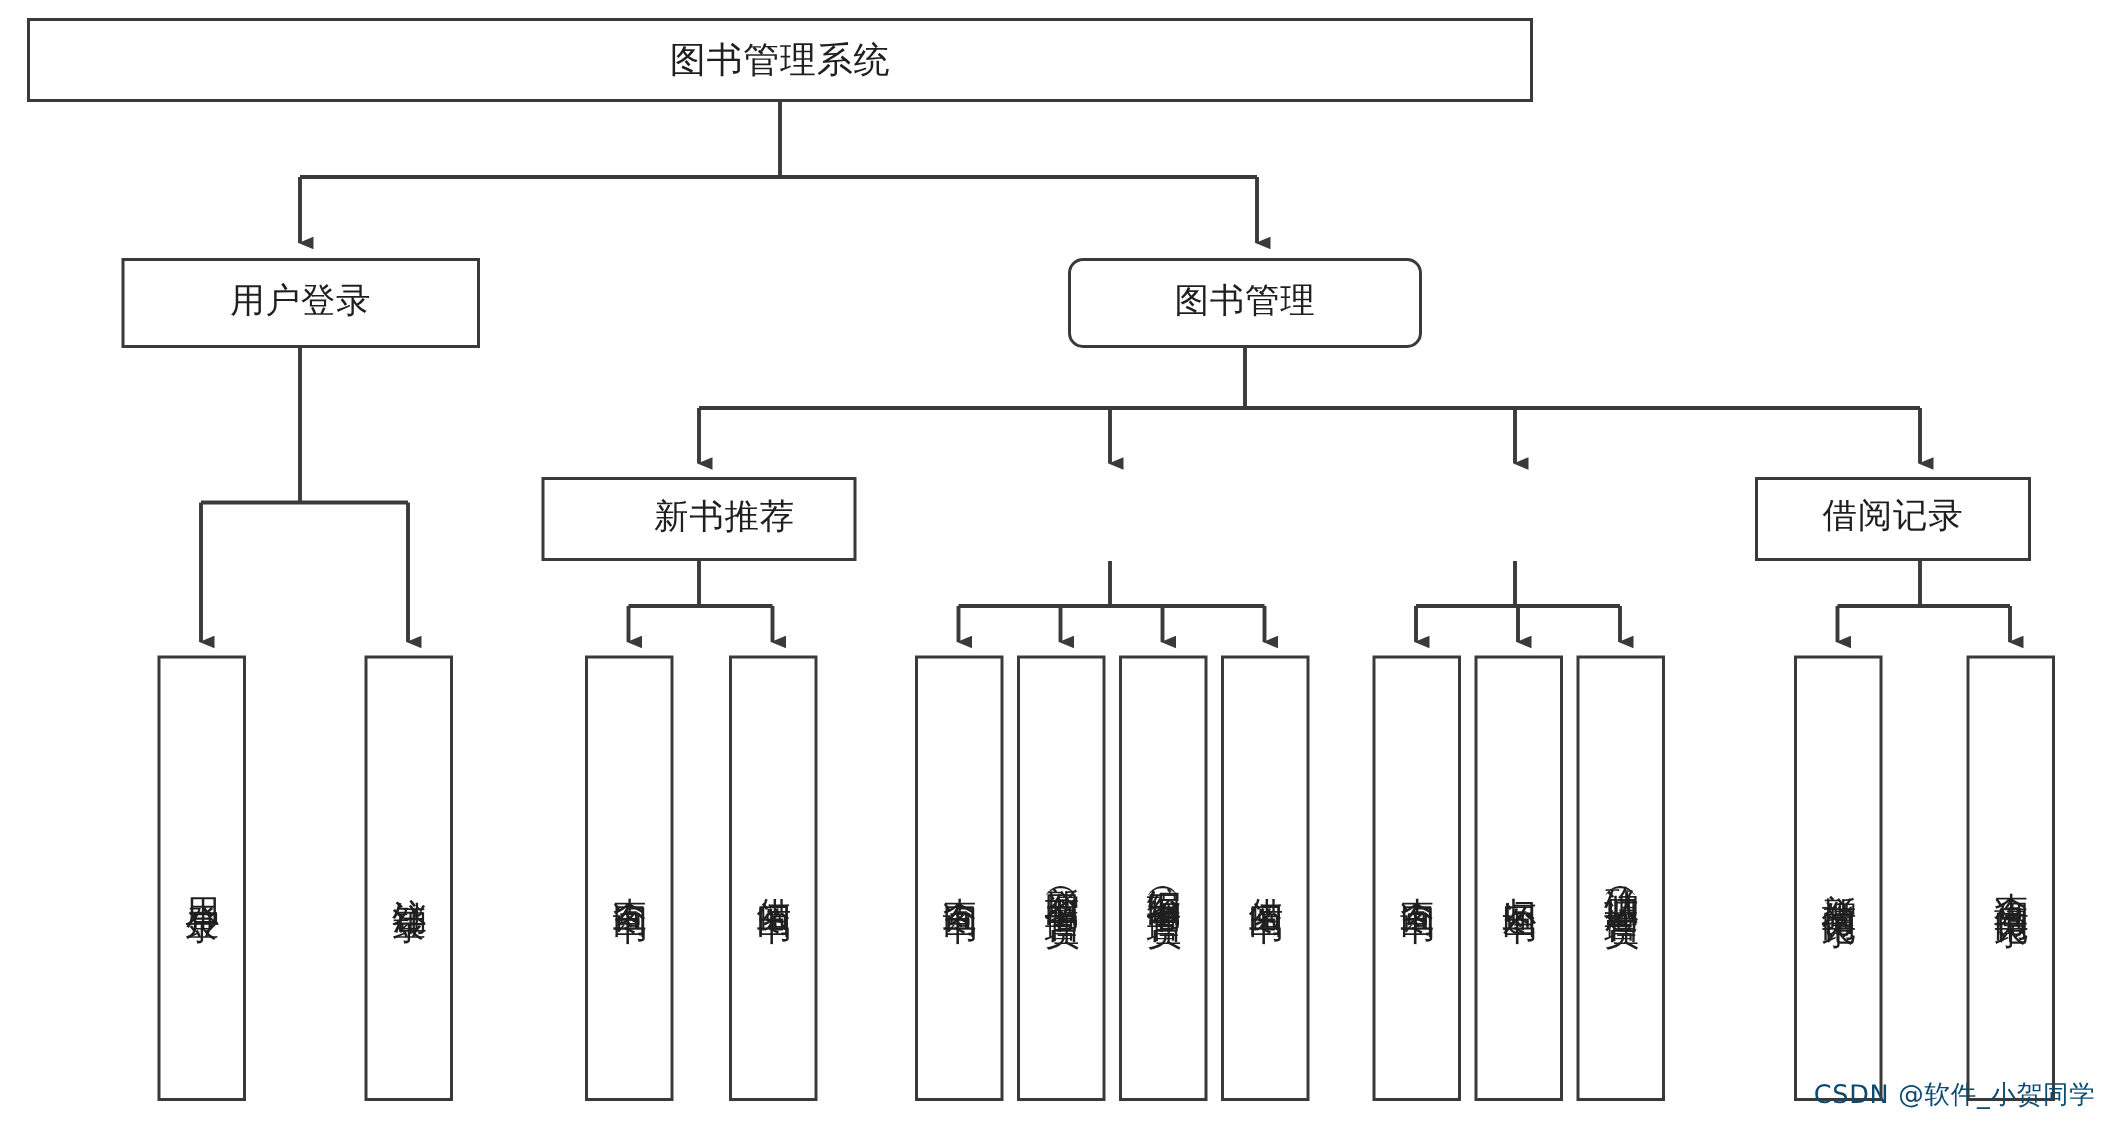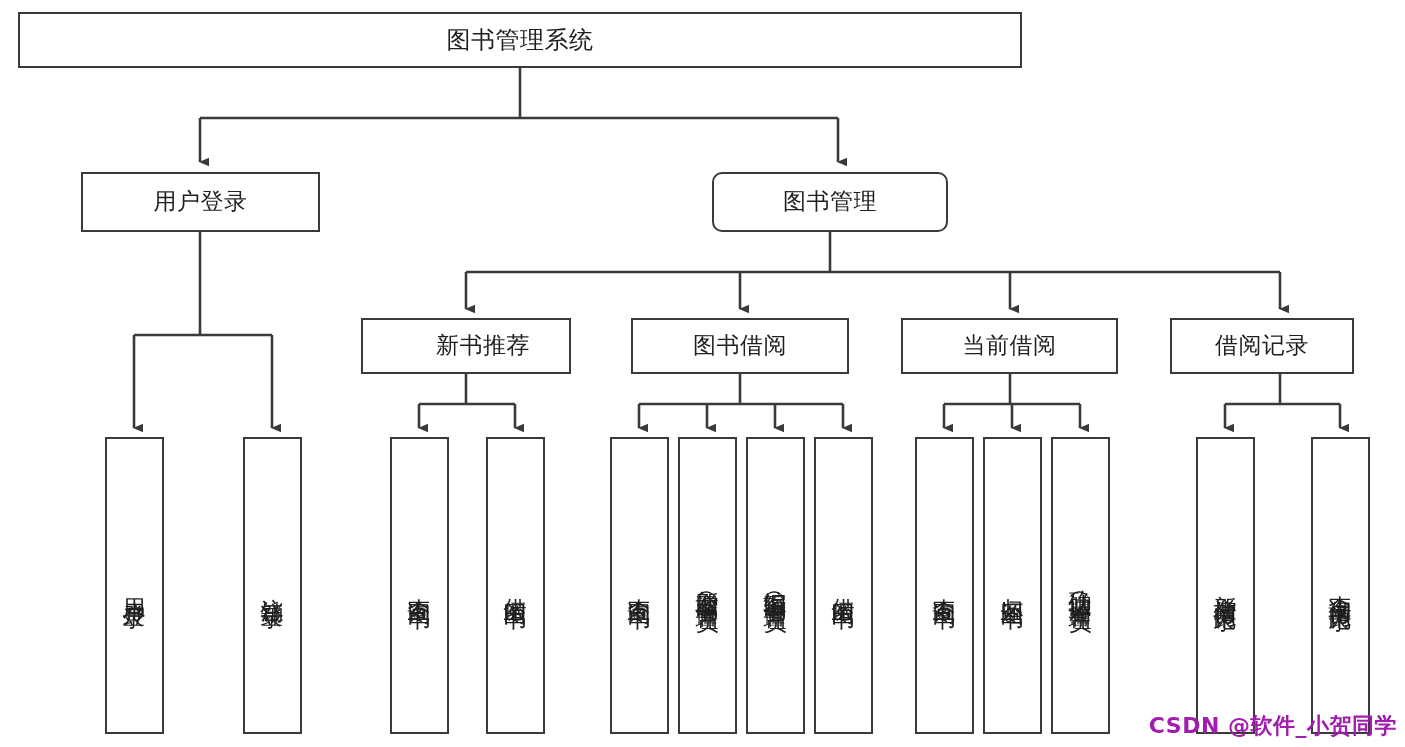--- a/index.html
+++ b/index.html
@@ -50,26 +50,25 @@
     line-height: 1.05;
     white-space: nowrap;
   }
   .root-label {
     font-size: 24px;
   }
   #watermark {
     position: absolute;
     right: 8px;
     bottom: 6px;
-    font-size: 22px;
-    color: #a21caf;
+    font-size: 17px;
+    color: #0c4a6e;
     letter-spacing: 0.5px;
     white-space: nowrap;
     pointer-events: none;
-    font-weight: bold;
   }
 </style>
 </head>
 <body>
 
 <div id="stage">
 
   <svg id="diagram-svg" viewBox="0 0 1405 747" xmlns="http://www.w3.org/2000/svg">
     <defs>
       <marker id="arrowhead" markerWidth="9" markerHeight="10" refX="4.2" refY="9" orient="auto" markerUnits="userSpaceOnUse">
@@ -130,29 +129,23 @@
   </div>
 
   <div class="node-box" style="left:712px; top:172px; width:236px; height:60px;border-radius:10px;">
     <span class="node-label-h">图书管理</span>
   </div>
 
   <div class="node-box" style="left:361px; top:318px; width:210px; height:56px;padding-left:34px;">
     <span class="node-label-h">新书推荐</span>
   </div>
 
-  <div class="node-box" style="left:631px; top:318px; width:218px; height:56px;">
-    <span class="node-label-h">图书借阅</span>
-  </div>
-
-  <div class="node-box" style="left:901px; top:318px; width:217px; height:56px;">
-    <span class="node-label-h">当前借阅</span>
-  </div>
-
-  <div class="node-box" style="left:1170px; top:318px; width:184px; height:56px;">
+
+
+  <div class="node-box" style="left:1170px; top:318px; width:184px; height:56px;font-family:Liberation Mono, monospace;">
     <span class="node-label-h">借阅记录</span>
   </div>
 
   <div class="node-box" style="left:105px; top:437px; width:59px; height:297px;">
     <span class="node-label-v">用户登录</span>
   </div>
 
   <div class="node-box" style="left:243px; top:437px; width:59px; height:297px;">
     <span class="node-label-v">注销登录</span>
   </div>

